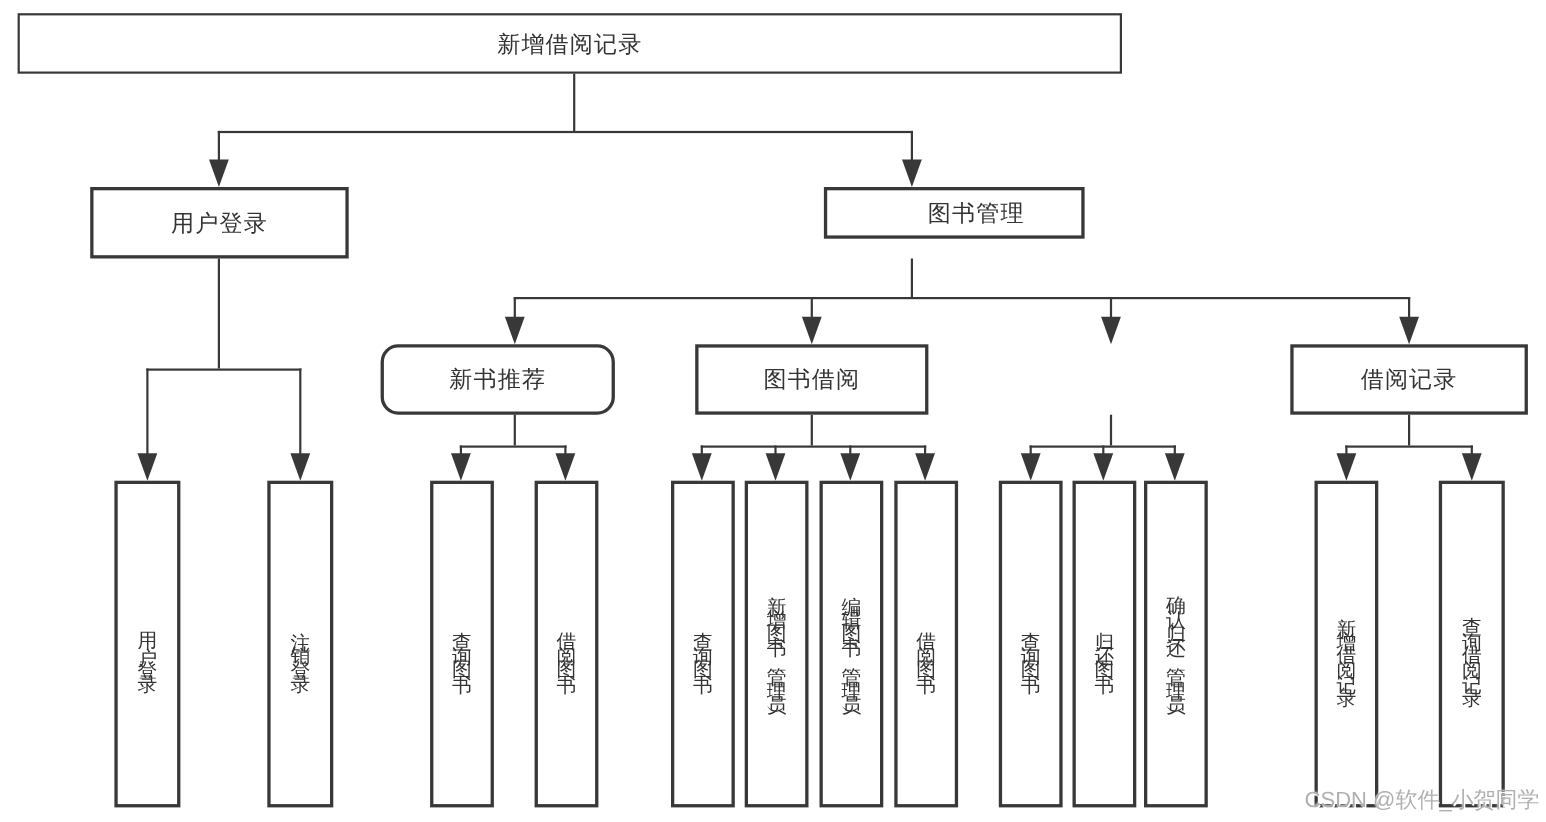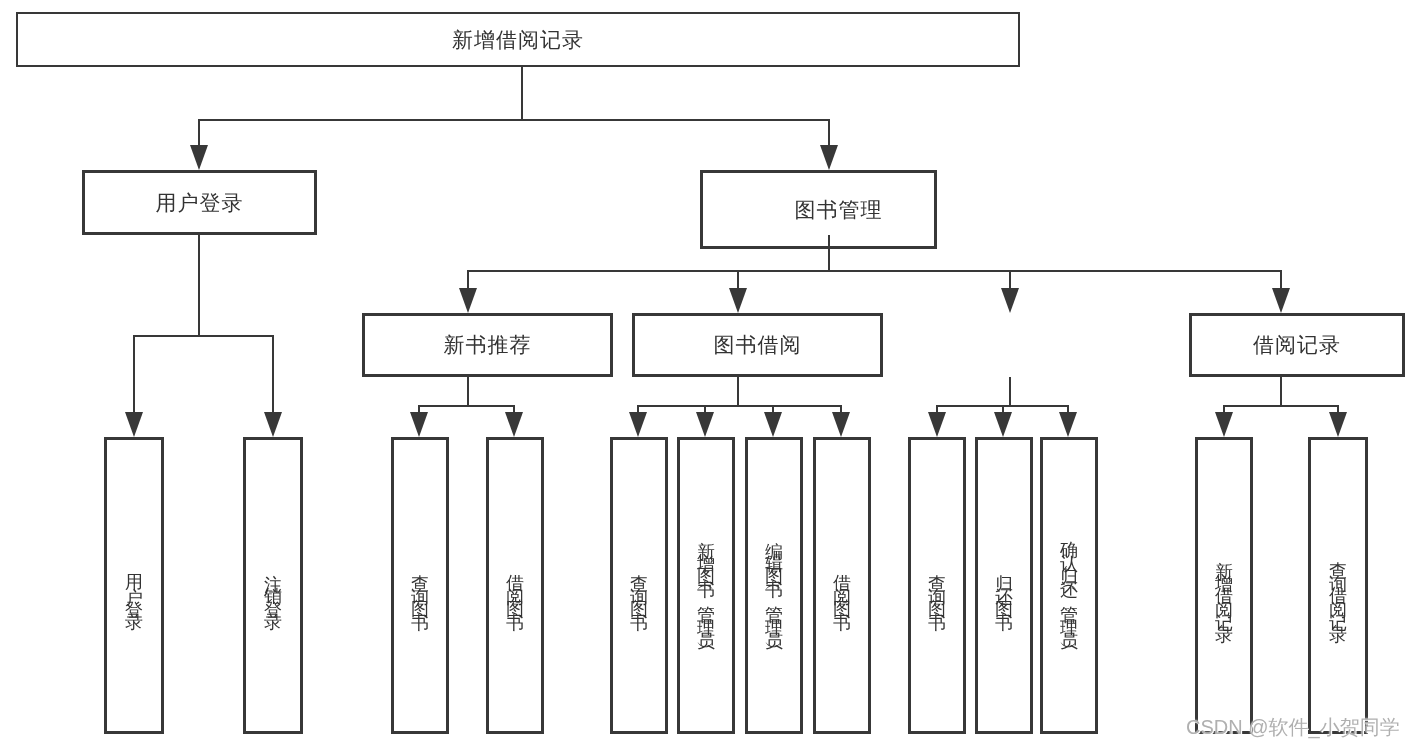--- a/index.html
+++ b/index.html
@@ -72,21 +72,21 @@
   <div class="line" style="left:521px; top:67px; width:2px; height:53px;"></div>
   <div class="line" style="left:198px; top:119px; width:632px; height:2px;"></div>
   <div class="line" style="left:198px; top:119px; width:2px; height:28px;"></div>
   <div class="arrow" style="left:190px; top:145px;"></div>
   <div class="line" style="left:828px; top:119px; width:2px; height:28px;"></div>
   <div class="arrow" style="left:820px; top:145px;"></div>
 
   <div class="box" style="left:82px; top:170px; width:235px; height:65px;">
     <span class="hlabel">用户登录</span>
   </div>
-  <div class="box" style="left:700px; top:170px; width:237px; height:79px;padding-left:40px;">
+  <div class="box" style="left:749px; top:170px; width:237px; height:47px;padding-left:40px;">
     <span class="hlabel">图书管理</span>
   </div>
 
   <div class="line" style="left:198px; top:235px; width:2px; height:100px;"></div>
   <div class="line" style="left:133px; top:335px; width:141px; height:2px;"></div>
   <div class="line" style="left:133px; top:335px; width:2px; height:79px;"></div>
   <div class="arrow" style="left:125px; top:412px;"></div>
   <div class="line" style="left:272px; top:335px; width:2px; height:79px;"></div>
   <div class="arrow" style="left:264px; top:412px;"></div>
 
@@ -94,27 +94,27 @@
   <div class="line" style="left:467px; top:270px; width:815px; height:2px;"></div>
   <div class="line" style="left:467px; top:270px; width:2px; height:20px;"></div>
   <div class="arrow" style="left:459px; top:288px;"></div>
   <div class="line" style="left:737px; top:270px; width:2px; height:20px;"></div>
   <div class="arrow" style="left:729px; top:288px;"></div>
   <div class="line" style="left:1009px; top:270px; width:2px; height:20px;"></div>
   <div class="arrow" style="left:1001px; top:288px;"></div>
   <div class="line" style="left:1280px; top:270px; width:2px; height:20px;"></div>
   <div class="arrow" style="left:1272px; top:288px;"></div>
 
-  <div class="box" style="left:362px; top:313px; width:251px; height:64px;">
+  <div class="box" style="left:346px; top:313px; width:213px; height:64px;border-radius:16px;">
     <span class="hlabel">新书推荐</span>
   </div>
-  <div class="box" style="left:632px; top:313px; width:251px; height:64px;">
+  <div class="box" style="left:632px; top:313px; width:212px; height:64px;">
     <span class="hlabel">图书借阅</span>
   </div>
-  <div class="box" style="left:1173px; top:313px; width:216px; height:64px;margin-left:16px;">
+  <div class="box" style="left:1173px; top:313px; width:216px; height:64px;">
     <span class="hlabel">借阅记录</span>
   </div>
 
   <div class="line" style="left:467px; top:377px; width:2px; height:28px;"></div>
   <div class="line" style="left:418px; top:405px; width:97px; height:2px;"></div>
   <div class="line" style="left:418px; top:405px; width:2px; height:10px;"></div>
   <div class="arrow" style="left:410px; top:412px;"></div>
   <div class="line" style="left:513px; top:405px; width:2px; height:10px;"></div>
   <div class="arrow" style="left:505px; top:412px;"></div>
 

